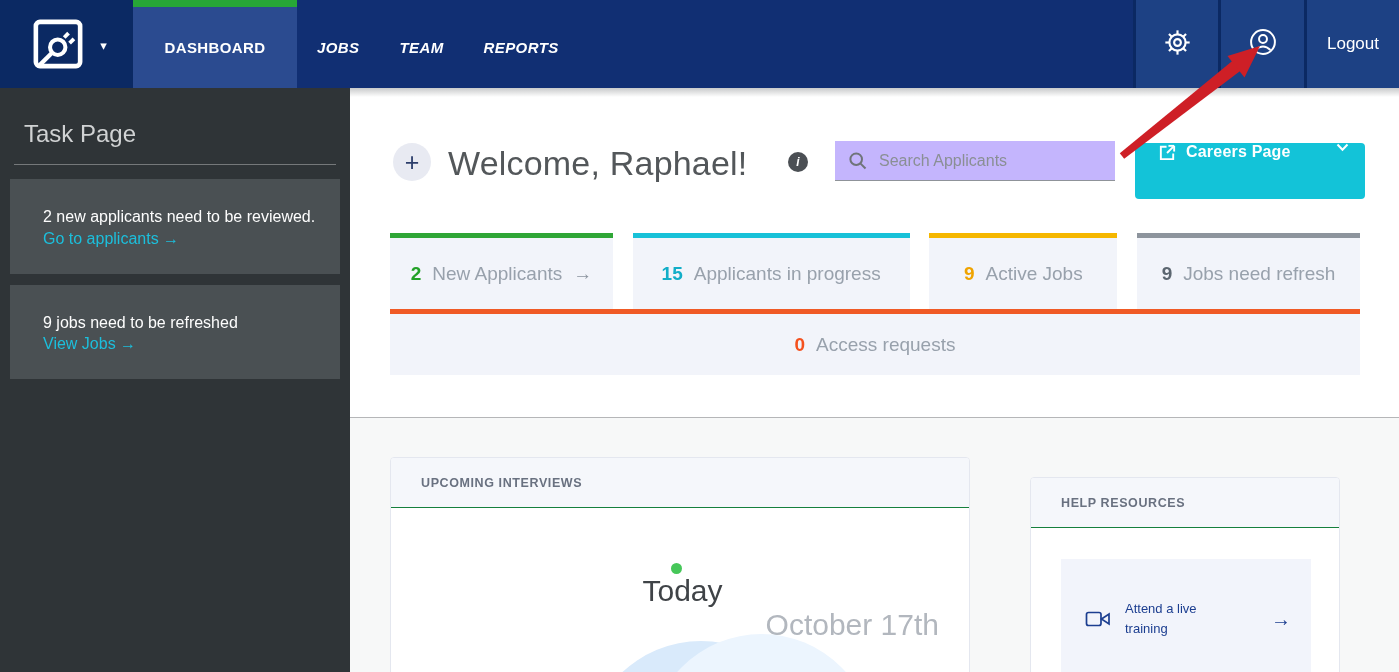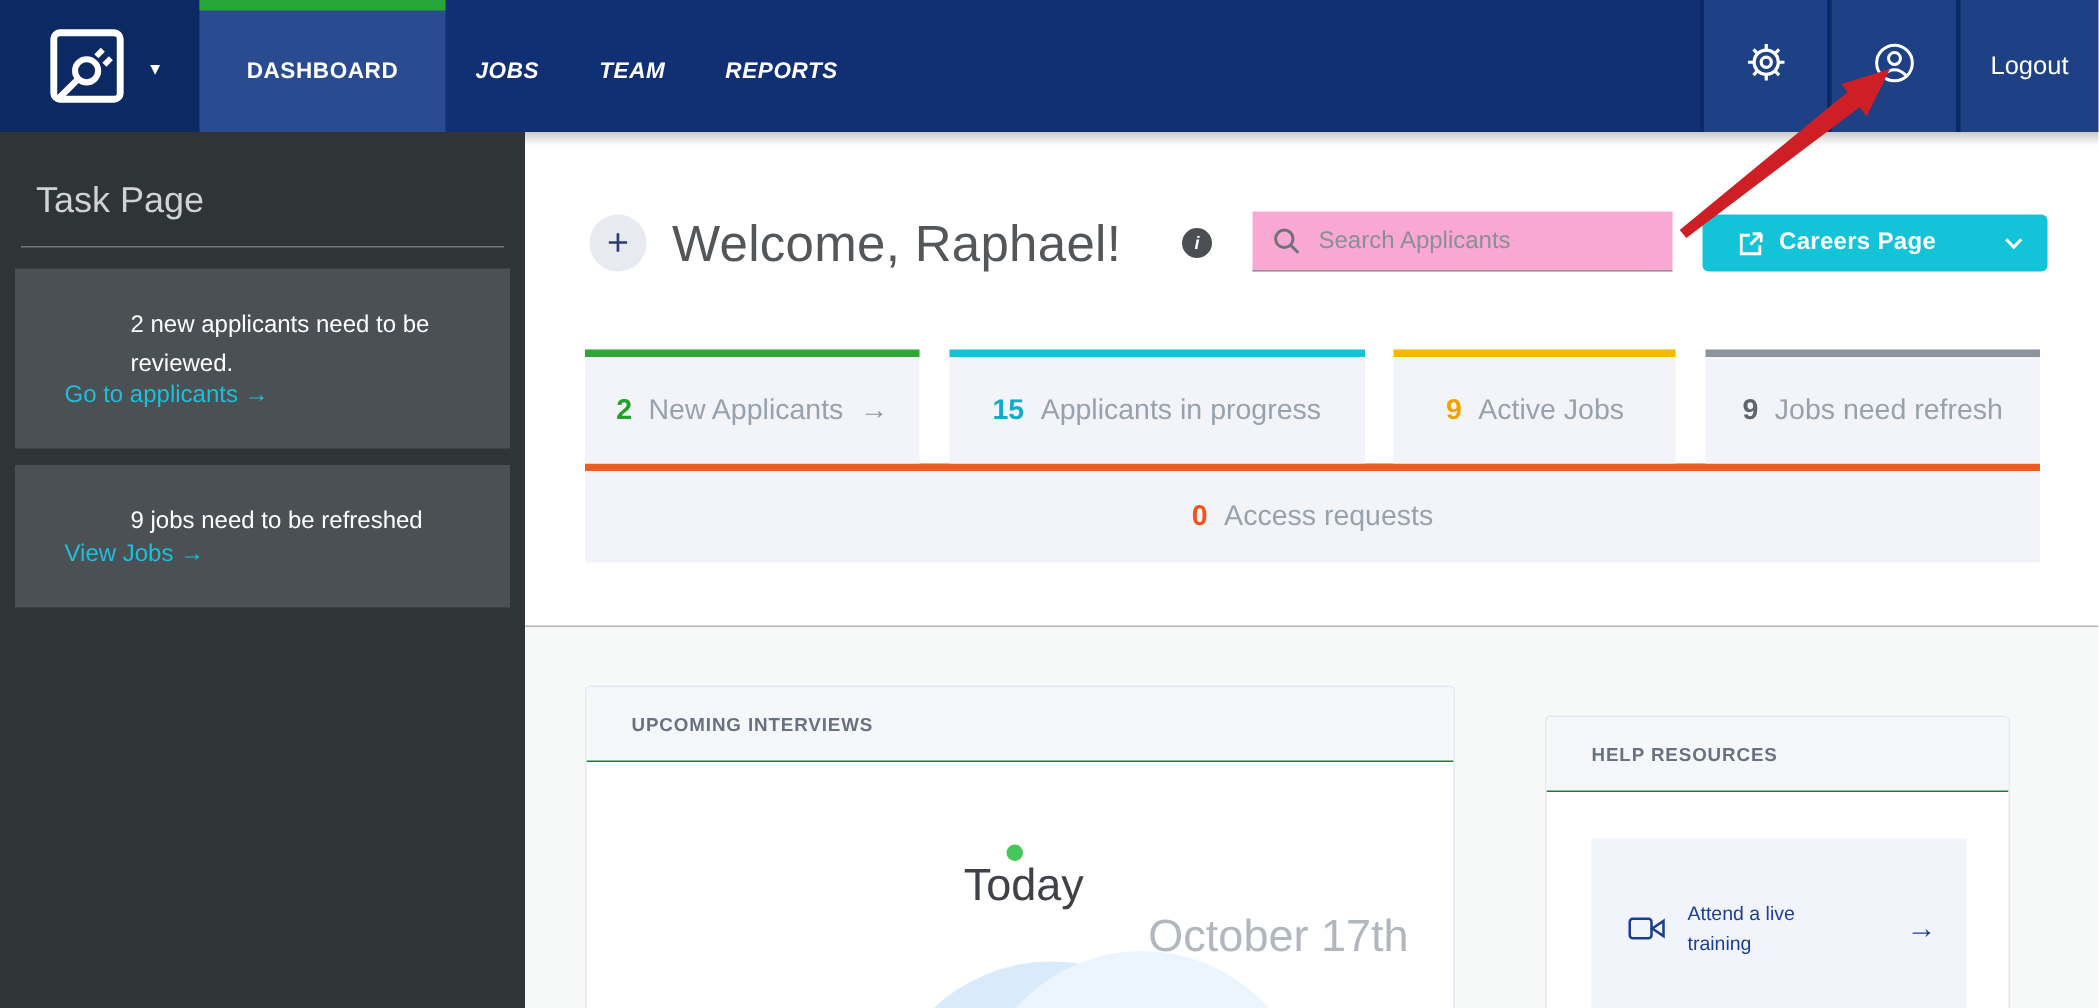--- a/index.html
+++ b/index.html
@@ -29,46 +29,46 @@
   
   .header-shadow { position:absolute; top:88px; left:350px; width:1049px; height:9px;
     background:linear-gradient(to bottom, rgba(60,64,67,.28), rgba(60,64,67,0)); z-index:5; }
 
   
   .sidebar { position:absolute; top:88px; left:0; width:350px; height:584px;
     background:#2F3437; color:#fff; padding:32px 10px 0 10px; }
   .sidebar h1 { font-size:24px; font-weight:400; color:#D0D2D3; padding-left:14px; }
   .sidebar-divider { height:1px; background:#75787A; margin:16px 4px 14px 4px; }
   .task-card { background:#4A5053; padding:25px 24px 26px 33px; margin-bottom:11px; }
-  .task-text { font-size:16px; line-height:1.6; color:#FDFDFD;margin-left:44px; }
+  .task-text { font-size:16px; line-height:1.6; color:#FDFDFD; }
   .task-link { display:inline-block; margin-top:0; font-size:16px;
     color:#1CBFDC; text-decoration:none; cursor:pointer; }
 
   
   .main { position:absolute; top:88px; left:350px; width:1049px; height:584px; background:#fff; }
   .main-lower { position:absolute; top:329px; left:0; width:1049px; height:255px;
     background:#F7F8F8; border-top:1px solid #B5B6B8; }
 
   
   .add-btn { position:absolute; left:43px; top:55px; width:38px; height:38px;
     border-radius:50%; background:#E8EAF2; color:#2C3E6B; font-size:25px; font-weight:300;
     display:flex; align-items:center; justify-content:center; cursor:pointer; line-height:1; }
   .welcome-title { position:absolute; left:98px; top:56px; font-size:34px; font-weight:300;
     color:#53575A; letter-spacing:.2px; white-space:nowrap; }
   .info-icon { position:absolute; left:438px; top:64px; width:20px; height:20px; border-radius:50%;
     background:#4B4F54; color:#fff; font-size:12px; font-weight:bold; font-style:italic;
     display:flex; align-items:center; justify-content:center; cursor:pointer; }
   .search-wrap { position:absolute; left:485px; top:53px; width:280px; height:40px;
-    background:#f9a8d4; border-bottom:1px solid #8F9399; }
+    background:#c4b5fd; border-bottom:1px solid #8F9399; }
   .search-wrap svg { position:absolute; left:13px; top:10px; }
   .search-input { width:100%; height:100%; border:none; outline:none; background:transparent;
     padding:0 10px 0 44px; font-size:16px; color:#3c4043; font-family:"Liberation Sans",sans-serif; }
   .search-input::placeholder { color:#8A8F94; }
-  .careers-btn { position:absolute; left:785px; top:55px; width:230px; height:38px;
-    background:#13C3D8; border-radius:4px; display:flex; align-items:center;
+  .careers-btn { position:absolute; left:785px; top:55px; width:230px; height:56px;
+    background:#13C3D8; border-radius:4px; display:flex; align-items:flex-start;
     color:#fff; cursor:pointer; }
   .careers-btn .ext-icon { margin-left:23px; margin-right:9px; display:flex; }
   .careers-btn .label { font-size:16px; font-weight:bold; letter-spacing:.2px; }
   .careers-btn .chev { margin-left:auto; margin-right:16px; display:flex; }
 
   
   .stats { position:absolute; left:40px; top:145px; width:970px; }
   .stat-row { display:flex; justify-content:space-between; }
   .stat-card { height:76px; background:#F2F4FA; border-top:5px solid #ccc;
     display:flex; align-items:center; justify-content:center; gap:11px; cursor:pointer; }

